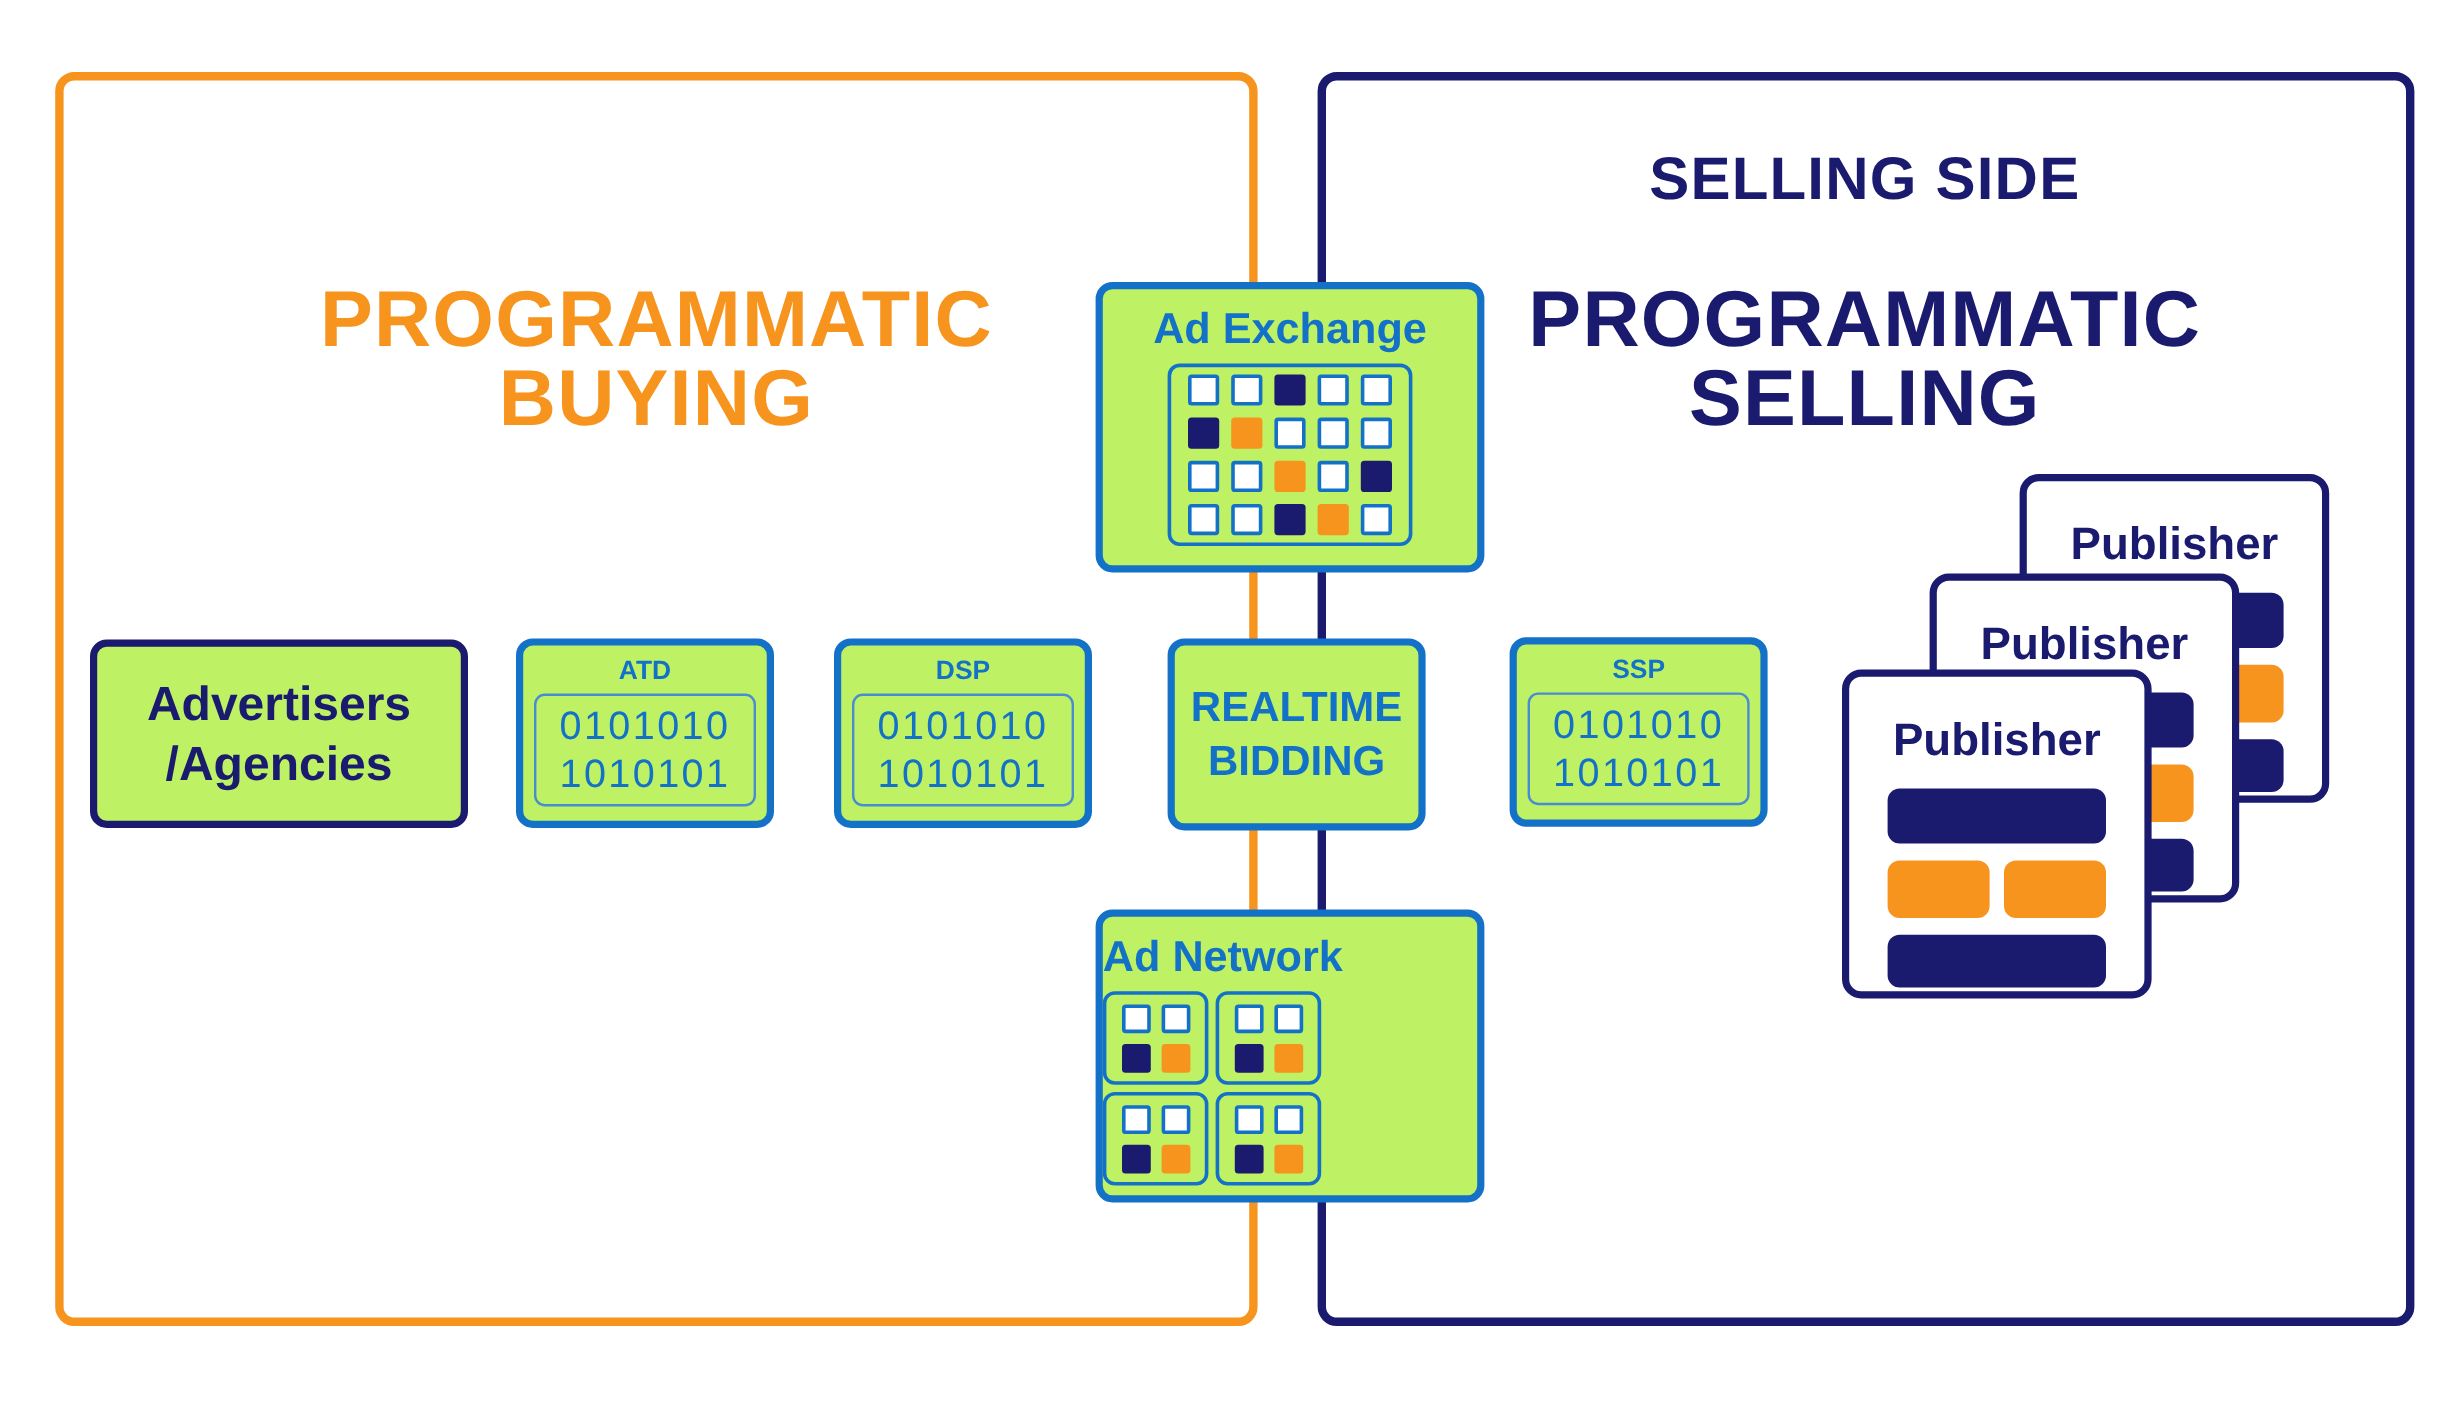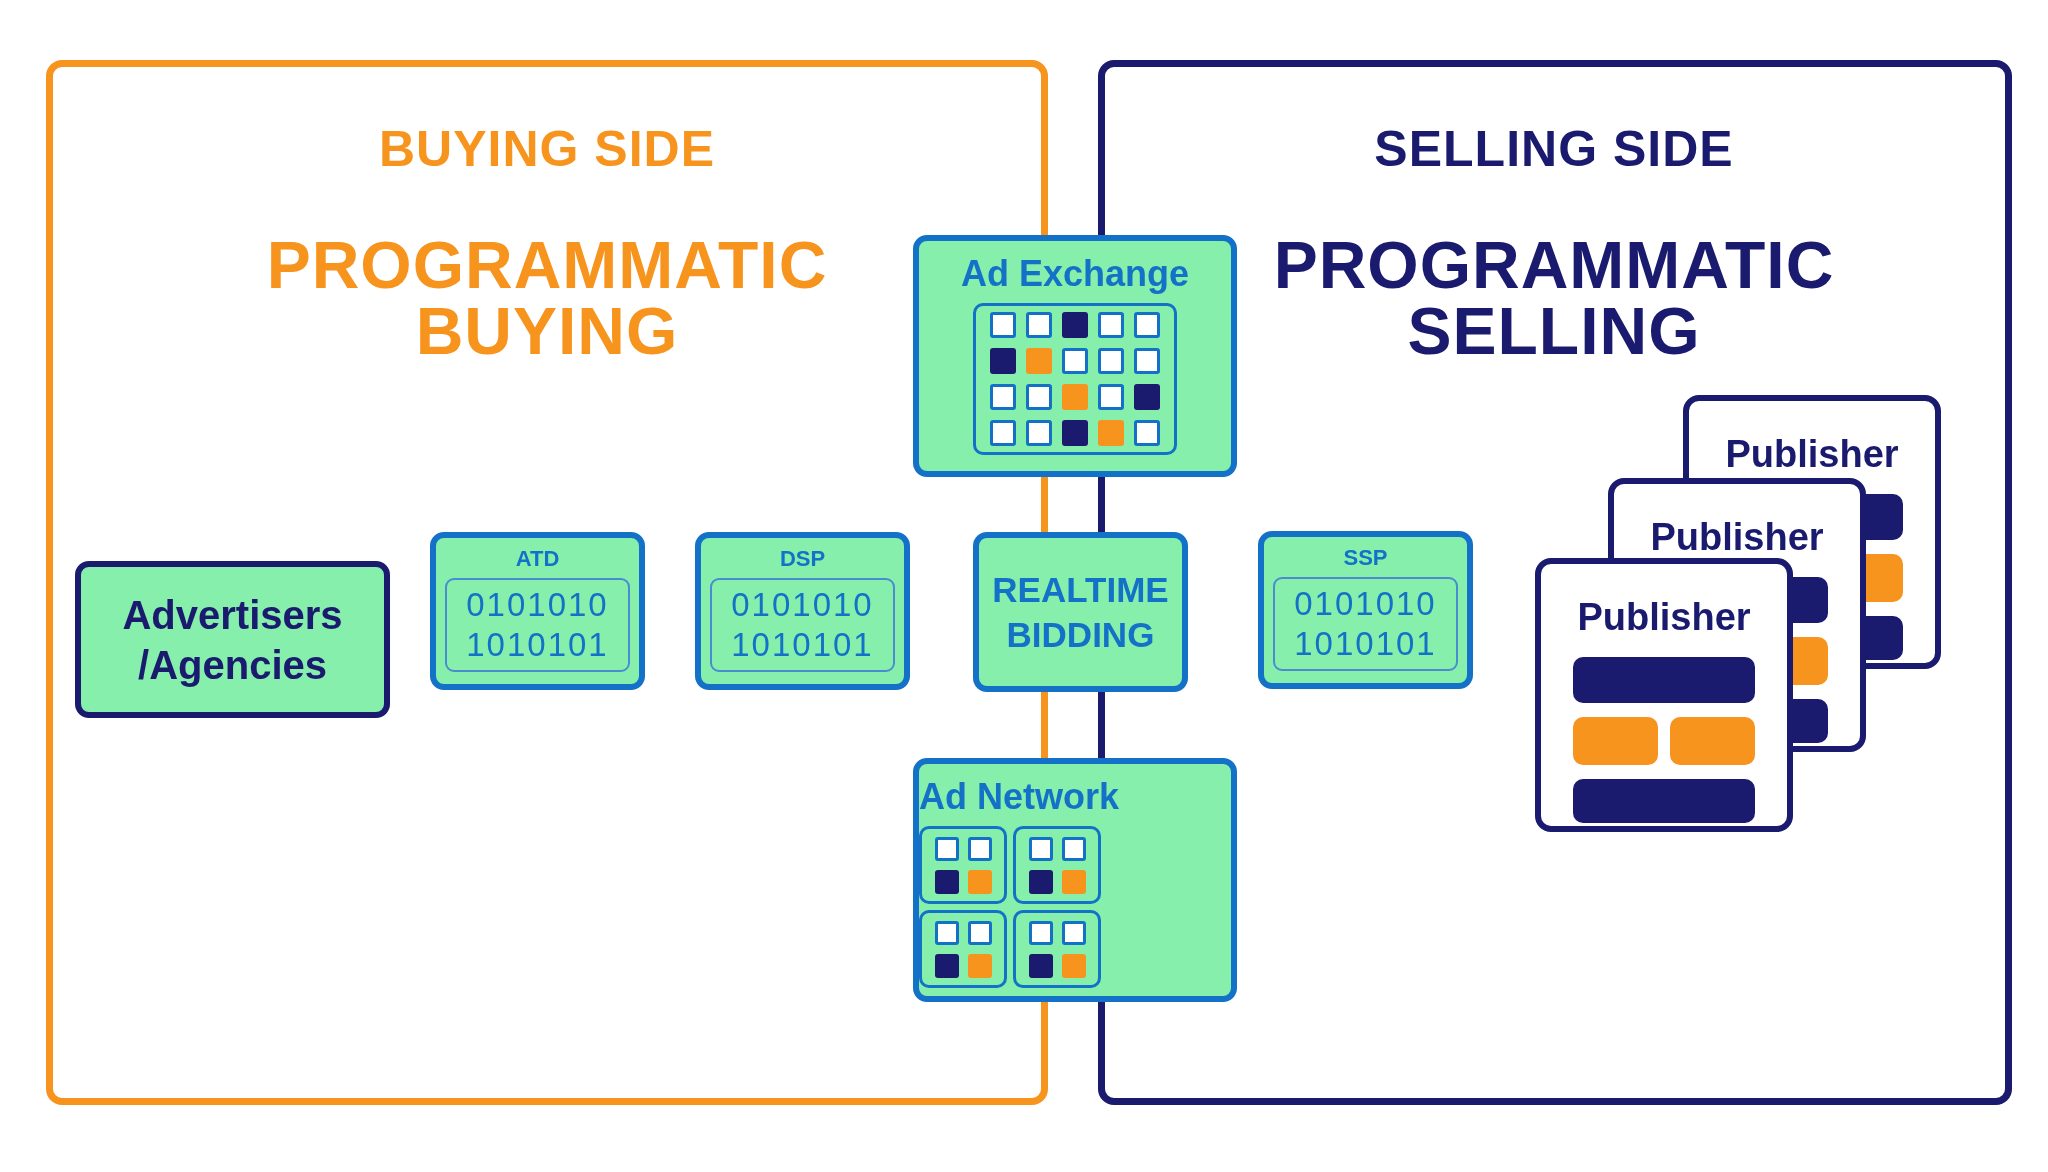--- a/index.html
+++ b/index.html
@@ -19,21 +19,21 @@
   #selling-box{left:1098px;top:60px;width:914px;height:1045px;border:7px solid var(--navy)}
 
   .side-title{position:absolute;text-align:center;font-weight:bold;font-size:50px;letter-spacing:1px;z-index:1}
   .side-subtitle{position:absolute;text-align:center;font-weight:bold;font-size:66px;line-height:66px;letter-spacing:1px;z-index:1}
   #buying-title,#buying-subtitle{left:46px;width:1002px;color:var(--orange)}
   #selling-title,#selling-subtitle{left:1098px;width:912px;color:var(--navy)}
   #buying-title,#selling-title{top:120px}
   #buying-subtitle,#selling-subtitle{top:232px}
 
   
-  .comp{position:absolute;background:#86efac;border-radius:14px;z-index:2}
+  .comp{position:absolute;background:#bef264;border-radius:14px;z-index:2}
   .blue-border{border:6px solid var(--blue)}
   .navy-border{border:6px solid var(--navy)}
 
   
   #ad-exchange{left:913px;top:235px;width:324px;height:242px;display:flex;flex-direction:column;align-items:center}
   .comp-label{color:var(--blue);font-weight:bold;font-size:36px;margin-top:12px}
   #adx-screen{width:204px;height:152px;border:3px solid var(--blue);border-radius:10px;margin-top:8px;
     display:flex;align-items:center;justify-content:center}
   .adx-grid{display:grid;grid-template-columns:repeat(5,26px);grid-auto-rows:26px;gap:10px}
   .sq{border-radius:3px}
@@ -45,21 +45,21 @@
   #rtb{left:973px;top:532px;width:215px;height:160px;display:flex;align-items:center;justify-content:center;
     text-align:center;color:var(--blue);font-weight:bold;font-size:35px;line-height:45px}
 
   
   #ad-network{left:913px;top:758px;width:324px;height:244px;display:flex;flex-direction:column;align-items:flex-start}
   .an-cells{display:grid;grid-template-columns:repeat(2,88px);grid-auto-rows:78px;gap:6px;margin-top:8px}
   .an-cell{border:3px solid var(--blue);border-radius:10px;display:flex;align-items:center;justify-content:center}
   .an-grid{display:grid;grid-template-columns:repeat(2,24px);grid-auto-rows:24px;gap:9px}
 
   
-  #advertisers{left:75px;top:561px;width:315px;height:157px;display:flex;flex-direction:column;align-items:center;
+  #advertisers{left:75px;top:533px;width:315px;height:157px;display:flex;flex-direction:column;align-items:center;
     justify-content:center;color:var(--navy);font-weight:bold;font-size:40px;line-height:50px;text-align:center}
 
   
   .bin-box{width:215px;height:158px;display:flex;flex-direction:column;align-items:center}
   .bin-label{color:var(--blue);font-weight:bold;font-size:22px;margin-top:8px}
   .bin-screen{width:185px;height:94px;border:2px solid var(--blue-light);border-radius:9px;margin-top:6px;
     display:flex;flex-direction:column;align-items:center;justify-content:center;
     color:var(--blue);font-weight:normal;font-size:33px;line-height:40px;letter-spacing:2px;text-align:center}
   #atd{left:430px;top:532px}
   #dsp{left:695px;top:532px}
@@ -78,21 +78,20 @@
   .bar.last{margin-top:14px;height:44px}
 </style>
 </head>
 <body>
 
 <div id="canvas">
 
   <div class="side-box" id="buying-box"></div>
   <div class="side-box" id="selling-box"></div>
 
-  <div class="side-title" id="buying-title">BUYING SIDE</div>
   <div class="side-subtitle" id="buying-subtitle">
     <div>PROGRAMMATIC</div>
     <div>BUYING</div>
   </div>
 
   <div class="side-title" id="selling-title">SELLING SIDE</div>
   <div class="side-subtitle" id="selling-subtitle">
     <div>PROGRAMMATIC</div>
     <div>SELLING</div>
   </div>

